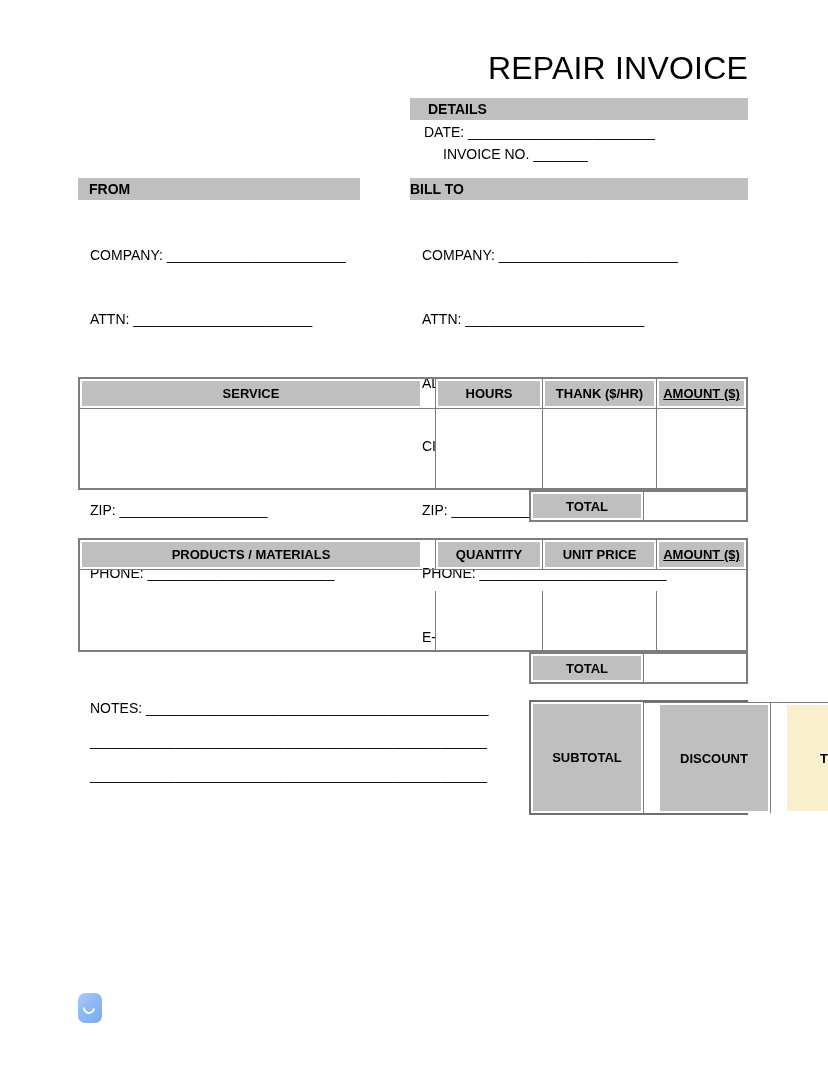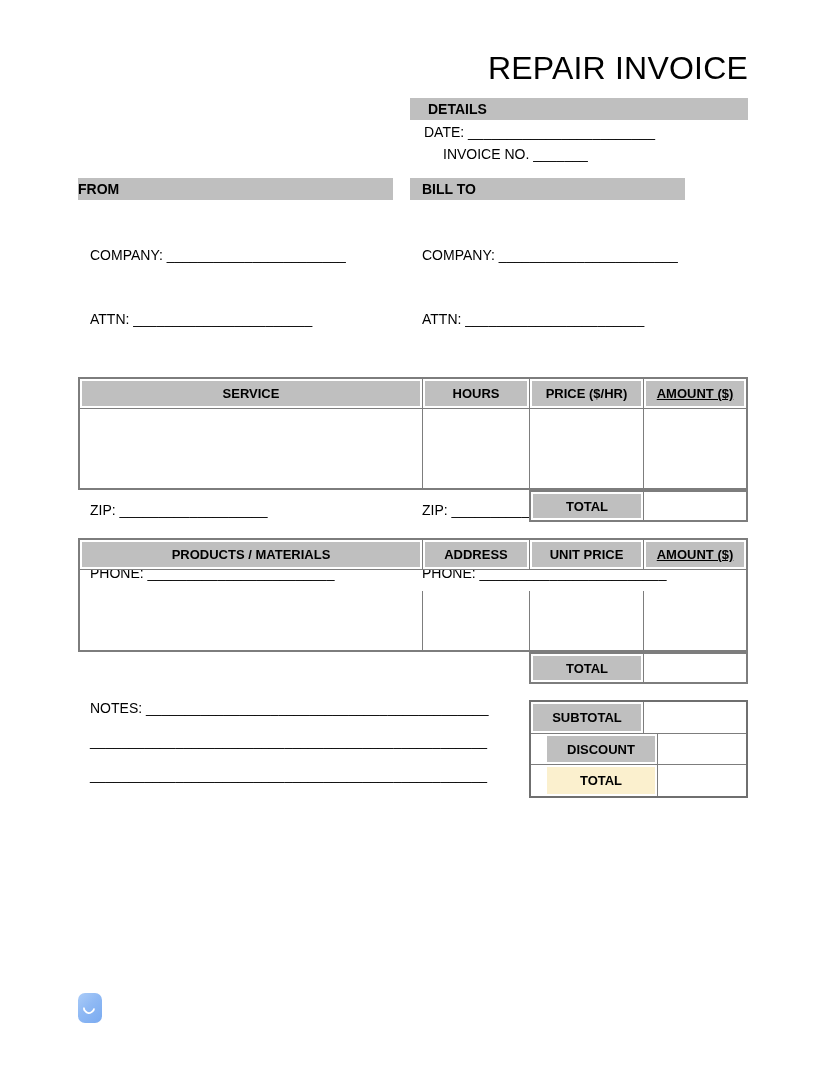--- a/index.html
+++ b/index.html
@@ -10,22 +10,22 @@
   }
   .title {
     position:absolute; top:54px; right:80px;
     font-size:32px; font-weight:normal; line-height:28px; letter-spacing:.2px;
   }
   .bar {
     position:absolute; height:22px; background:#BFBFBF;
     font-size:14px; font-weight:bold; line-height:22px;
   }
   .details-bar { left:410px; top:98px; width:338px; padding-left:18px; }
-  .from-bar    { left:78px;  top:178px; width:315px; padding-left:0; }
-  .billto-bar  { left:410px; top:178px; width:275px; padding-left:12px; }
+  .from-bar    { left:78px;  top:178px; width:282px; padding-left:11px; }
+  .billto-bar  { left:410px; top:178px; width:338px; }
 
   .line { position:absolute; font-size:14px; line-height:22px; white-space:pre;text-align:right; }
   .date-line    { left:424px; top:121px; }
   .invoice-line { left:443px; top:143px; }
 
   .fields { position:absolute; top:203px; font-size:14px; line-height:21.2px; white-space:pre; }
   .from-fields   { left:90px; }
   .billto-fields { left:422px; }
 
   .itable {
@@ -36,21 +36,21 @@
   .products-table { top:538px; height:114px;gap:21px; }
   .thead { display:flex; height:30px; border-bottom:1px solid #7d7d7d; flex:0 0 auto; }
   .tbody { display:flex; flex:1 1 auto; }
   .th, .td { display:flex; align-items:center; justify-content:center; }
   .th {
     background:#BFBFBF; box-shadow:inset 0 0 0 2px #fff;
     font-size:13px; font-weight:bold;
   }
   .td { background:#fff; font-size:13px; }
   .c1 { width:342px;text-align:right; }
-  .c2 { width:107px; }
+  .c2 { width:107px;margin-left:13px; }
   .c3 { width:114px; }
   .c4 { flex:1;text-decoration:underline; }
   .th + .th, .td + .td { border-left:1px solid #7d7d7d; }
 
   .total-row {
     position:absolute; left:529px; width:219px; height:32px;
     border:2px solid #7d7d7d; display:flex;
   }
   .service-total  { top:490px; }
   .products-total { top:652px; }
@@ -61,22 +61,22 @@
   }
   .total-value { flex:1; background:#fff; border-left:1px solid #7d7d7d; }
 
   .notes-line { position:absolute; left:90px; font-size:14px; line-height:20px; white-space:pre; }
   .notes-1 { top:698px; }
   .notes-2 { top:731px; }
   .notes-3 { top:765px; }
   .notes-label { font-weight:normal;margin-top:20px; }
 
   .summary {
-    position:absolute; left:529px; top:700px; width:219px; height:98px;
-    border:2px solid #6f6f6f; display:flex; flex-direction:column;
+    position:absolute; left:529px; top:700px; width:219px; height:115px;
+    border:2px solid #6f6f6f; display:flex; 
   }
   .sum-row { display:flex; flex:1; }
   .sum-row + .sum-row { border-top:1px solid #7d7d7d;padding-left:14px; }
   .sum-label {
     width:112px; background:#BFBFBF; box-shadow:inset 0 0 0 2px #fff;
     display:flex; align-items:center; justify-content:center;
     font-size:13px; font-weight:bold;
   }
   .sum-row.highlight .sum-label { background:#FBF0CE; }
   .sum-value { flex:1; background:#fff; border-left:1px solid #7d7d7d; }
@@ -134,39 +134,39 @@
     <div>CITY, STATE: _______________________</div>
     <div>ZIP: ___________________</div>
     <div>PHONE: ________________________</div>
     <div>E-MAIL: _______________________</div>
   </div>
 
   <div class="itable service-table">
     <div class="thead">
       <div class="th c1">SERVICE</div>
       <div class="th c2">HOURS</div>
-      <div class="th c3">PRICE ($/HR)</div>
+      <div class="th c3">THANK ($/HR)</div>
       <div class="th c4">AMOUNT ($)</div>
     </div>
     <div class="tbody">
       <div class="td c1"></div>
       <div class="td c2"></div>
       <div class="td c3"></div>
       <div class="td c4"></div>
     </div>
   </div>
   <div class="total-row service-total">
     <div class="total-label">TOTAL</div>
     <div class="total-value"></div>
   </div>
 
   <div class="itable products-table">
     <div class="thead">
       <div class="th c1">PRODUCTS / MATERIALS</div>
-      <div class="th c2">ADDRESS</div>
+      <div class="th c2">QUANTITY</div>
       <div class="th c3">UNIT PRICE</div>
       <div class="th c4">AMOUNT ($)</div>
     </div>
     <div class="tbody">
       <div class="td c1"></div>
       <div class="td c2"></div>
       <div class="td c3"></div>
       <div class="td c4"></div>
     </div>
   </div>

